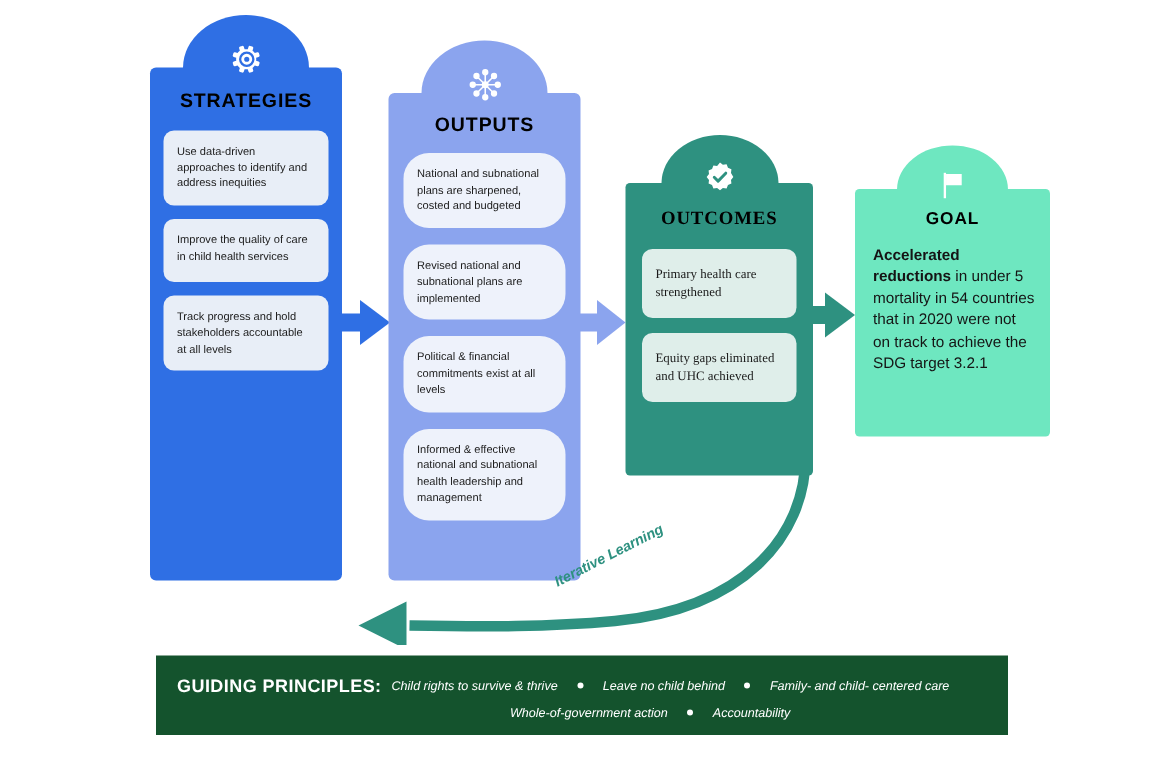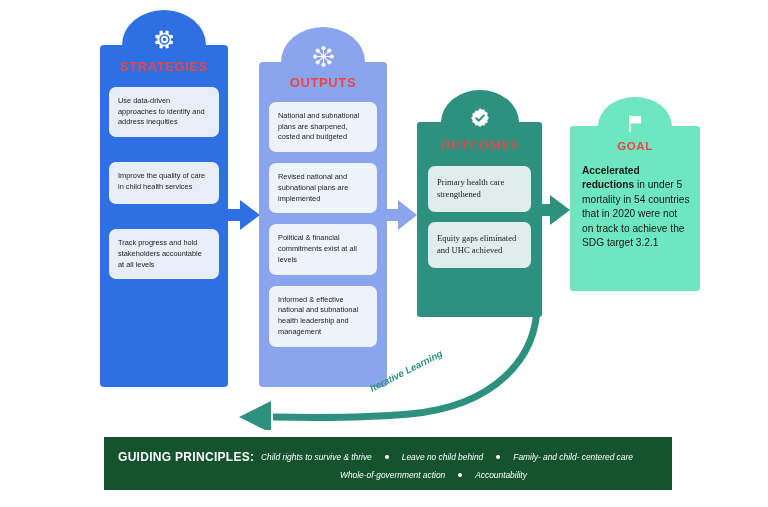--- a/index.html
+++ b/index.html
@@ -44,21 +44,21 @@
     left: 0;
     top: 0;
     width: 100%;
     height: 100%;
   }
   .pillar .heading {
     position: absolute;
     left: 0;
     width: 100%;
     text-align: center;
-    color: #ef4444;
+    color: #000000;
     font-weight: bold;
     letter-spacing: 0.6px;
   }
   .cardwrap {
     position: absolute;
     left: 0;
     width: 100%;
     display: flex;
     flex-direction: column;
   }
@@ -69,32 +69,32 @@
     box-sizing: border-box;
   }
 
   
   #strategies {
     left: 100px; top: 45px; width: 128px; height: 342px;
   }
   #strategies .body { background: #2f6fe4; border-radius: 4px; }
   #strategies .cap { width: 84px; height: 50px; top: -35px; background: #2f6fe4; }
   #strategies .heading { top: 14px; font-size: 13px; }
-  #strategies .cardwrap { top: 42px; padding: 0 9px; box-sizing: border-box; gap: 25px; }
+  #strategies .cardwrap { top: 42px; padding: 0 9px; box-sizing: border-box; gap: 9px; }
   #strategies .card { padding: 9px 9px; font-size: 7.4px; line-height: 1.45; min-height: 42px; }
 
   
   #outputs {
     left: 259px; top: 62px; width: 128px; height: 325px;
   }
   #outputs .body { background: #8ba4ee; border-radius: 4px; }
   #outputs .cap { width: 84px; height: 50px; top: -35px; background: #8ba4ee; }
   #outputs .heading { top: 13px; font-size: 13px; }
   #outputs .cardwrap { top: 40px; padding: 0 10px; box-sizing: border-box; gap: 11px; }
-  #outputs .card { padding: 9px 9px; font-size: 7.4px; line-height: 1.45; min-height: 45px; background: #eef2fb; }
+  #outputs .card { padding: 9px 9px; font-size: 7.4px; line-height: 1.45; min-height: 45px; background: #eef2fb; border-radius: 17px; }
 
   
   #outcomes {
     left: 417px; top: 122px; width: 125px; height: 195px; font-family: Liberation Serif, serif;
   }
   #outcomes .body { background: #2e9180; border-radius: 3px; }
   #outcomes .cap { width: 78px; height: 46px; top: -32px; background: #2e9180; }
   #outcomes .heading { top: 16px; font-size: 12.5px; }
   #outcomes .cardwrap { top: 44px; padding: 0 11px; box-sizing: border-box; gap: 10px; }
   #outcomes .card { padding: 10px 9px; font-size: 8.6px; line-height: 1.45; min-height: 46px; background: #dfeeea; }

